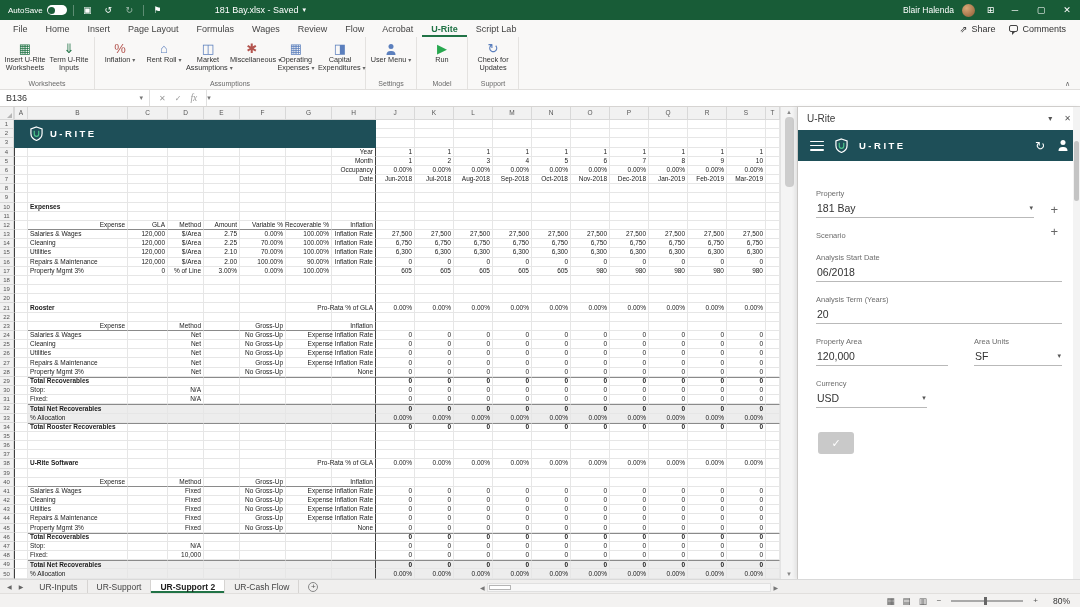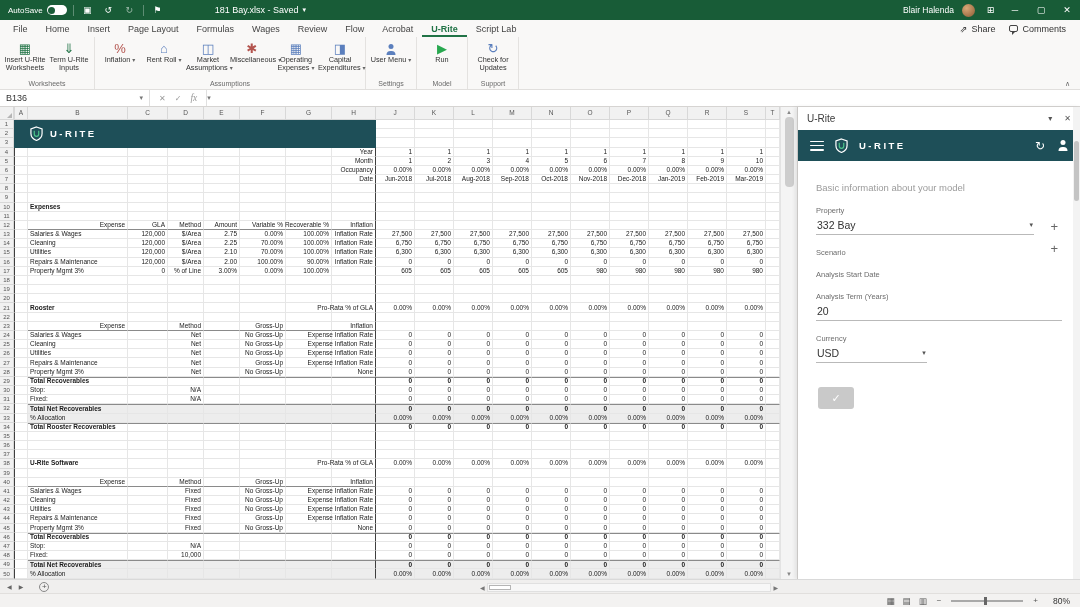--- a/index.html
+++ b/index.html
@@ -1435,48 +1435,65 @@
         <path d="M7 1 L13 3 V8 C13 12 10.5 14.2 7 15.5 C3.5 14.2 1 12 1 8 V3 Z" fill="none" stroke="#ffffff" stroke-width="1.3"></path>
         <path d="M4.6 5 V8.5 C4.6 10 5.6 11 7 11 C8.4 11 9.4 10 9.4 8.5 V5" fill="none" stroke="#4cc38a" stroke-width="1.3"></path>
       </svg>
       <span class="brand">U-RITE</span>
       <span class="pt-right">
         <span class="sync">↻</span>
         <span class="person-icon"></span>
       </span>
     </div>
     <div class="p-body">
-      <div class="p-sub">Basic information about your model</div>
       <div id="pfields">
           <div class="p-row">
             <div class="p-field has-add">
               <div class="p-label">Property</div>
               <div class="p-value">
-                <span class="p-vtext">332 Bay</span>
+                <span class="p-vtext">181 Bay</span>
                 <span class="p-caret">▾</span>
               </div>
               <span class="p-add">+</span>
             </div>
           </div>
           <div class="p-row">
             <div class="p-field has-add">
               <div class="p-label">Scenario</div>
               <span class="p-add">+</span>
             </div>
           </div>
           <div class="p-row">
             <div class="p-field">
               <div class="p-label">Analysis Start Date</div>
+              <div class="p-value">
+                <span class="p-vtext">06/2018</span>
+              </div>
             </div>
           </div>
           <div class="p-row">
             <div class="p-field">
               <div class="p-label">Analysis Term (Years)</div>
               <div class="p-value">
                 <span class="p-vtext">20</span>
+              </div>
+            </div>
+          </div>
+          <div class="p-row">
+            <div class="p-field" style="flex: 1.5 1 0%;">
+              <div class="p-label">Property Area</div>
+              <div class="p-value">
+                <span class="p-vtext">120,000</span>
+              </div>
+            </div>
+            <div class="p-field" style="flex: 1 1 0%;">
+              <div class="p-label">Area Units</div>
+              <div class="p-value">
+                <span class="p-vtext">SF</span>
+                <span class="p-caret">▾</span>
               </div>
             </div>
           </div>
           <div class="p-row">
             <div class="p-field" style="width: 45%; flex: 0 0 auto;">
               <div class="p-label">Currency</div>
               <div class="p-value">
                 <span class="p-vtext">USD</span>
                 <span class="p-caret">▾</span>
               </div>
@@ -1490,20 +1507,26 @@
     <div id="pscroll">
         <div class="pthumb"></div>
       </div>
   </aside>
 
   <div id="tabsbar">
     <div class="tnav">
       <span>◀</span>
       <span>▶</span>
     </div>
+    <div id="sheettabs">
+        <div class="stab">UR-Inputs</div>
+        <div class="stab">UR-Support</div>
+        <div class="stab active">UR-Support 2</div>
+        <div class="stab">UR-Cash Flow</div>
+      </div>
     <div class="addsheet">
         <span>+</span>
       </div>
     <div class="hscroll">
       <span>◀</span>
       <div class="htrack">
           <div class="hthumb"></div>
         </div>
       <span>▶</span>
     </div>

